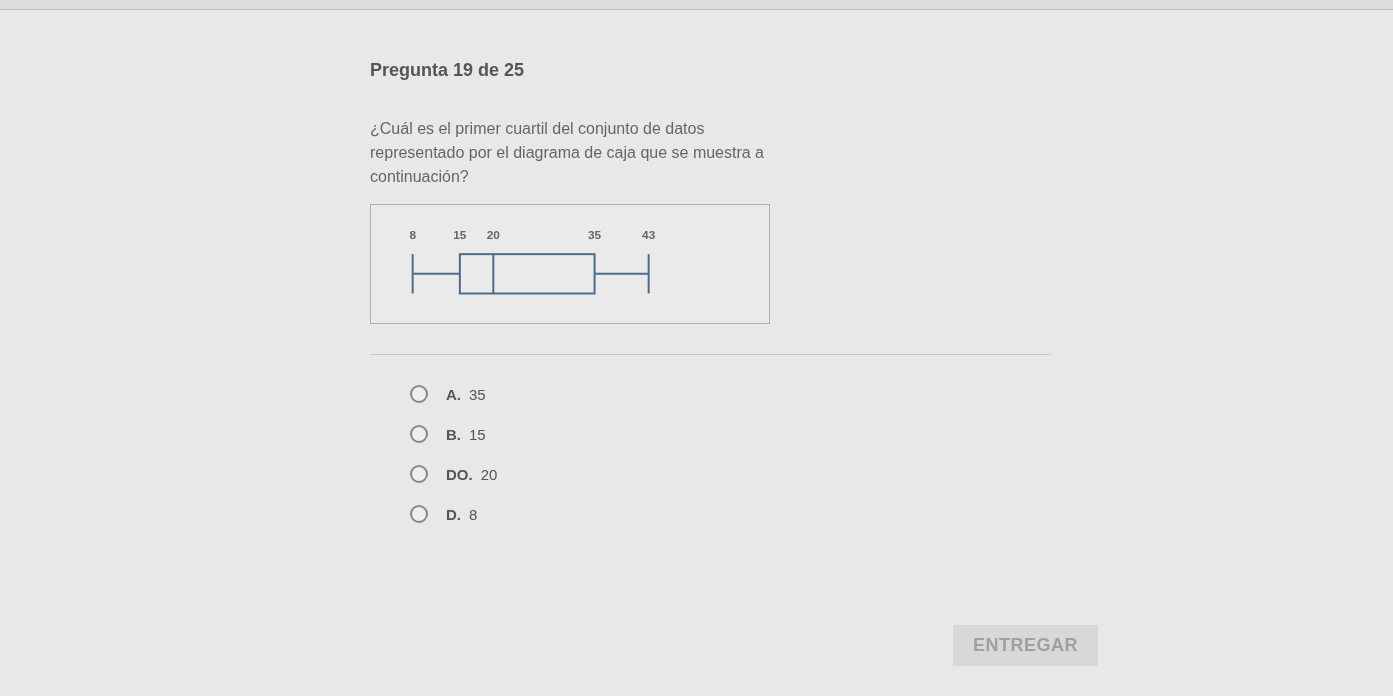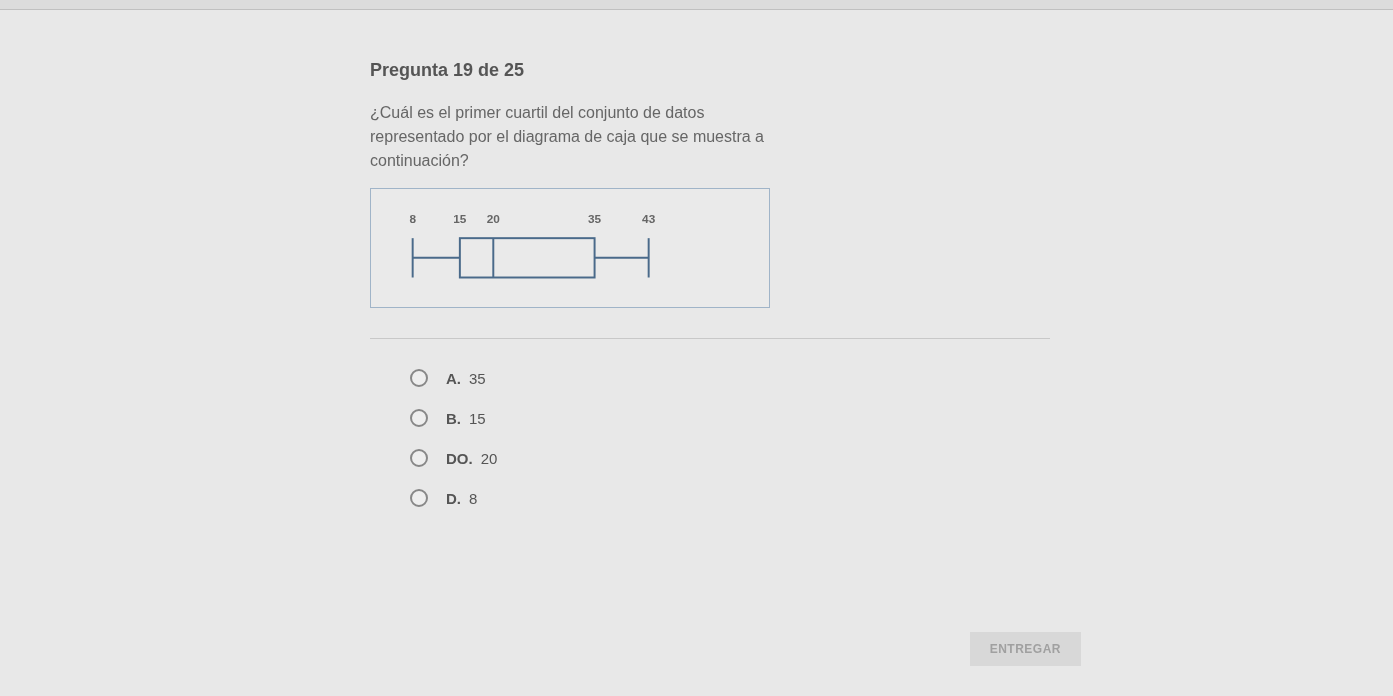--- a/index.html
+++ b/index.html
@@ -16,21 +16,21 @@
     border-bottom: 1px solid #c0c0c0;
   }
   .content {
     padding: 50px 0 0 370px;
     width: 770px;
   }
   .question-header {
     font-size: 18px;
     font-weight: bold;
     color: #555;
-    margin-bottom: 20px;
+    margin-bottom: 36px;
   }
   .question-text {
     font-size: 16px;
     color: #666;
     line-height: 1.5;
     margin-bottom: 15px;
   }
   .boxplot-container {
     border: 1px solid #a0b4c8;
     width: 400px;
@@ -71,27 +71,27 @@
     color: #555;
     font-size: 15px;
     margin-right: 8px;
   }
   .option-value {
     color: #555;
     font-size: 15px;
   }
   .submit-btn {
     position: absolute;
-    right: 312px;
+    right: 295px;
     bottom: 30px;
     background: #d8d8d8;
     color: #a0a0a0;
     border: none;
     padding: 10px 20px;
-    font-size: 12px;
+    font-size: 18px;
     font-weight: bold;
     letter-spacing: 0.5px;
   }
   .boxplot-label {
     font-size: 12px;
     fill: #666;
     font-weight: bold;
     text-anchor: middle;
   }
   .boxplot-line {

